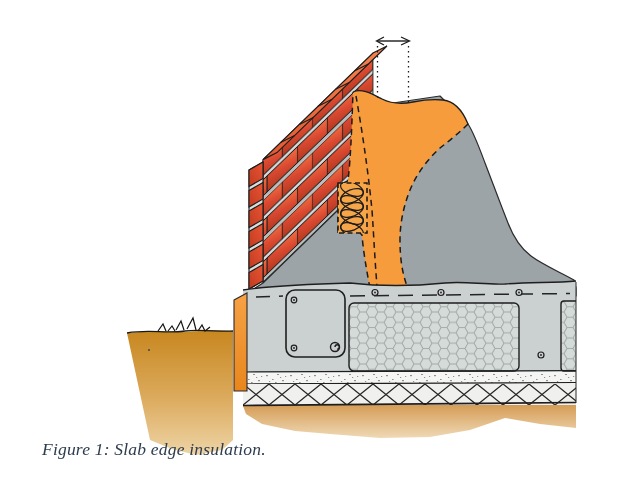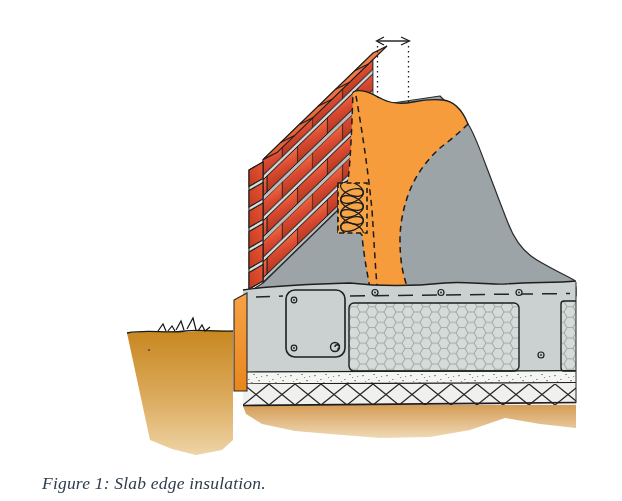--- a/index.html
+++ b/index.html
@@ -1,19 +1,19 @@
 <!DOCTYPE html>
 <html><head>
 <meta charset="utf-8">
 <style>
   html,body{margin:0;padding:0;background:#ffffff;}
   .page{position:relative;width:622px;height:501px;background:#fff;overflow:hidden;
         font-family:"Liberation Serif", serif;}
   .fig-svg{position:absolute;left:0;top:0;}
-  .caption{position:absolute;left:42px;top:473px;font-style:italic;font-size:17.5px;
+  .caption{position:absolute;left:42px;top:439px;font-style:italic;font-size:17.5px;
            letter-spacing:0.2px;color:#2d3c4e;}
 </style>
 </head>
 <body>
 
 <div class="page">
 
 <svg class="fig-svg" width="622" height="501" viewBox="0 0 622 501">
   <defs>
     <linearGradient id="brickG" x1="0" y1="1" x2="0.9" y2="0">

